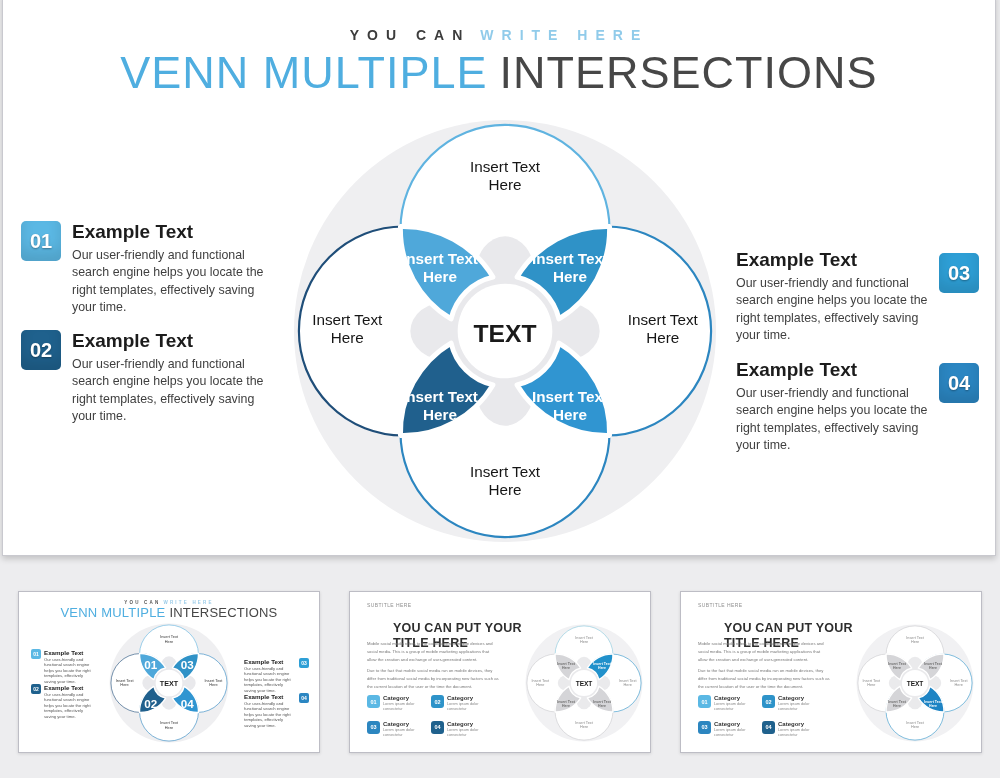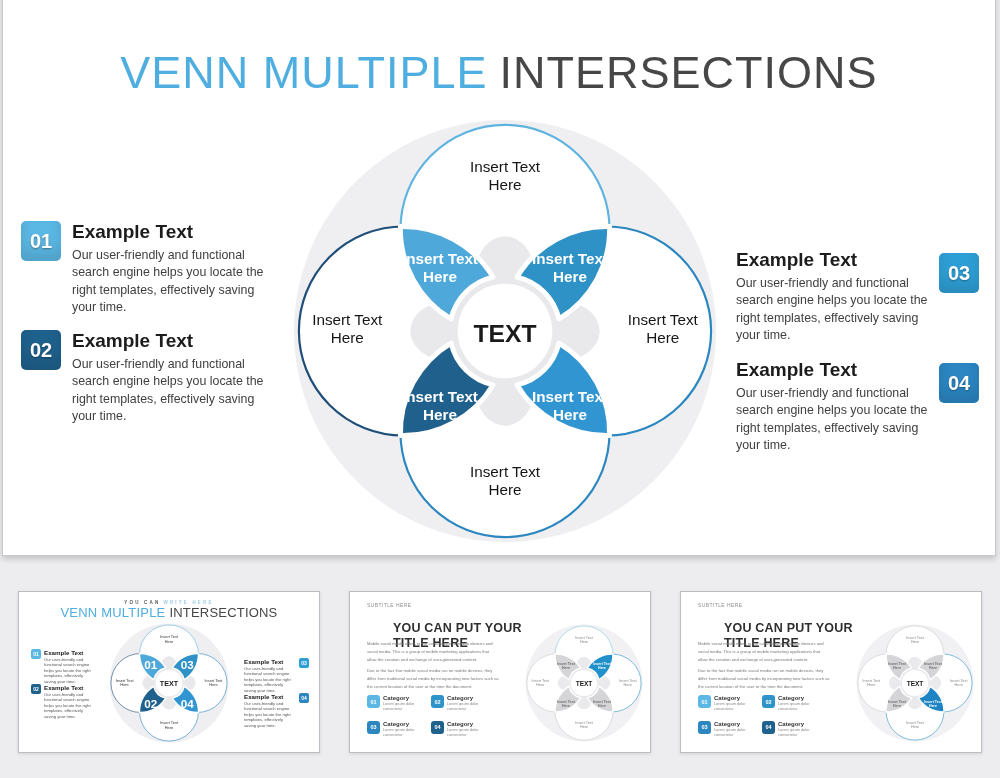--- a/index.html
+++ b/index.html
@@ -98,20 +98,23 @@
   .t-cat   { display:flex; gap:3px; align-items:flex-start; }
   .t-cat .m-badge { width:13px; height:13px; border-radius:3px; font-size:5.5px; }
   .t-cat h5 { margin:0 0 1px; font-size:6px; font-weight:700; color:#333; }
   .t-cat p  { margin:0; width:40px; font-size:3.8px; line-height:1.3; color:#8a8a8a; }
   .t-venn  { position:absolute; right:7px; top:32px; width:118px; height:118px; }
 </style>
 </head>
 <body>
 
 <section class="main-slide">
+  <div class="kicker">
+    <span class="k1">YOU CAN</span><span class="k2">WRITE HERE</span>
+  </div>
   <h1 class="slide-title">
     <span class="t1">VENN MULTIPLE</span><span class="t2">INTERSECTIONS</span>
   </h1>
 
   <div class="venn-box venn-main">
       <svg viewBox="-216 -216 432 432">
         <circle cx="0" cy="0" r="214" fill="#EFEFF1"></circle>
         <circle cx="0" cy="-103" r="106" fill="#fff" stroke="#5FB3E0" stroke-width="2.2"></circle>
         <circle cx="-103" cy="0" r="106" fill="#fff" stroke="#1F4E79" stroke-width="2.2"></circle>
         <circle cx="103" cy="0" r="106" fill="#fff" stroke="#2C86C0" stroke-width="2.2"></circle>

